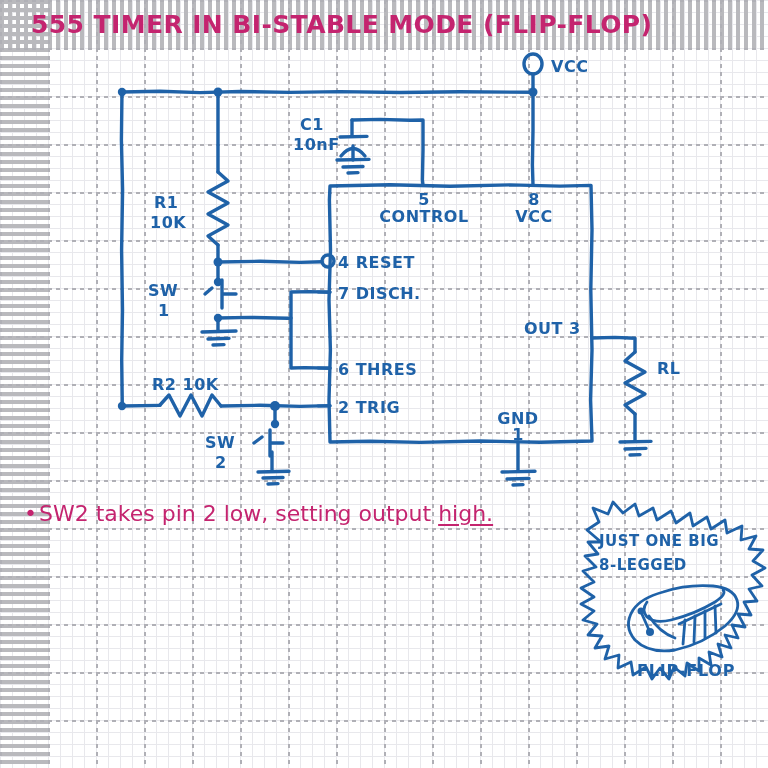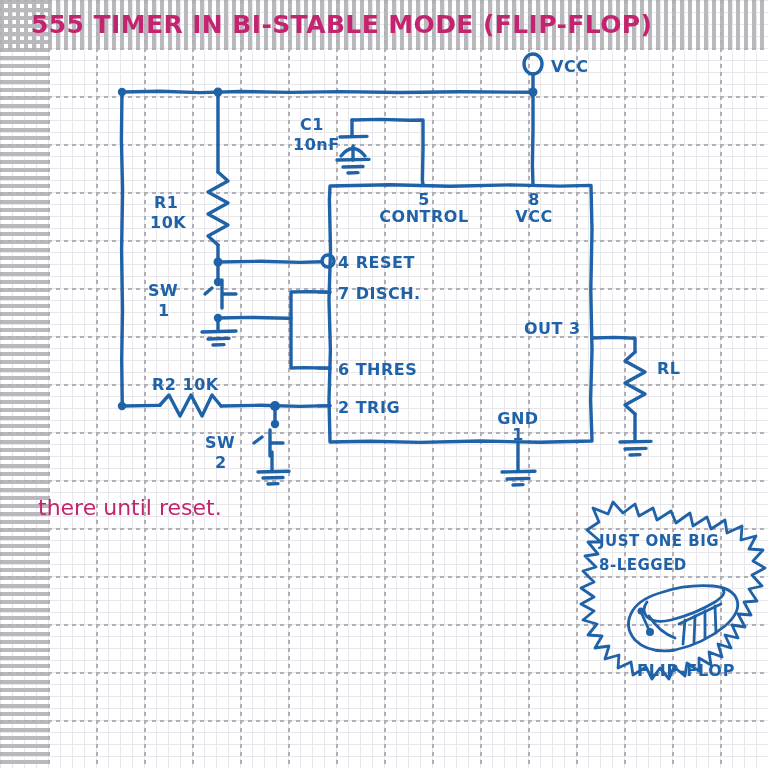--- a/index.html
+++ b/index.html
@@ -315,22 +315,22 @@
     <text class="blue-text" x="338" y="413">2 TRIG</text>
 
     <text class="blue-text" x="524" y="334">OUT 3</text>
     <text class="blue-text" x="657" y="374">RL</text>
 
     <text class="blue-text" x="518" y="424" text-anchor="middle">GND</text>
     <text class="blue-text" x="518" y="440" text-anchor="middle">1</text>
   </svg>
 
   <div class="notes">
-    <span class="note-line cont">
-      <span>there until reset.</span>
+    <span class="note-line">
+      <span class="bullet">•</span><span>SW2 takes pin 2 low, setting output </span><span class="u">high.</span>
     </span>
   </div>
 
   <div class="badge-wrap">
     <svg viewBox="0 0 193 196" width="193" height="196">
 
       <path class="ink-thin" d="M12 32 L24 24 L18 10 L33 16 L38 4 L48 15 L60 6 L64 18 L78 10 L82 22 L96 13
                L101 25 L115 15 L118 28 L132 19 L136 31 L150 22 L152 35 L167 28 L166 42
                L181 38 L174 51 L188 52 L178 63 L190 70 L177 77 L187 88 L174 91 L182 103
                L169 104 L176 117 L163 116 L170 129 L157 127 L163 140 L150 137 L156 150

